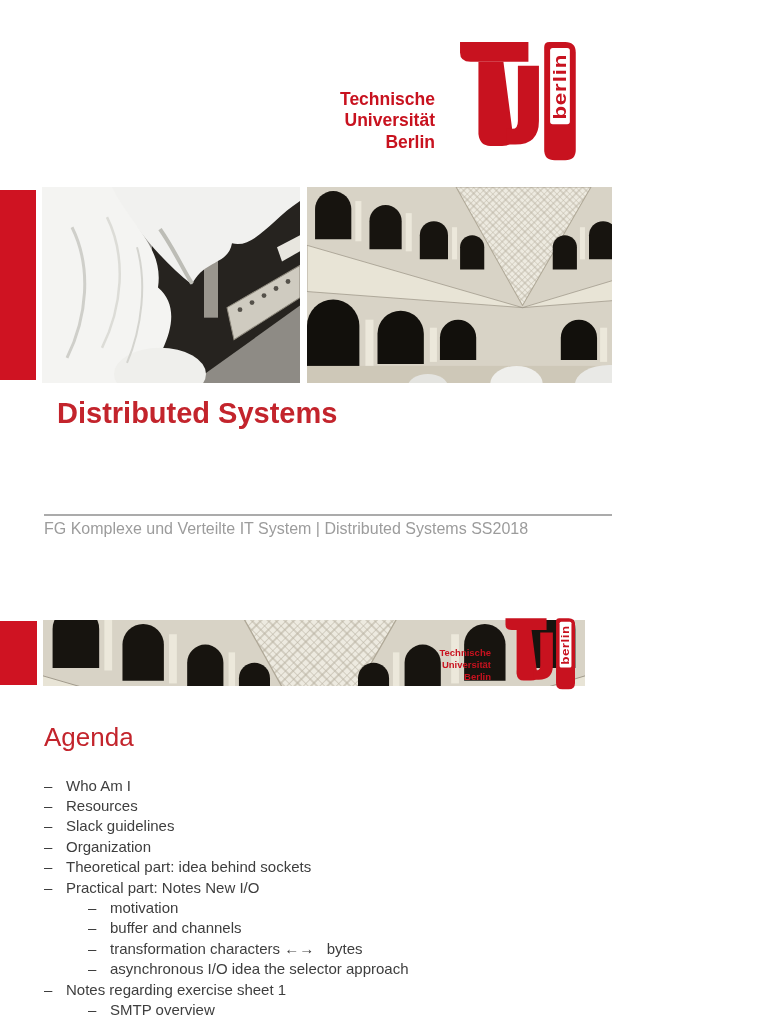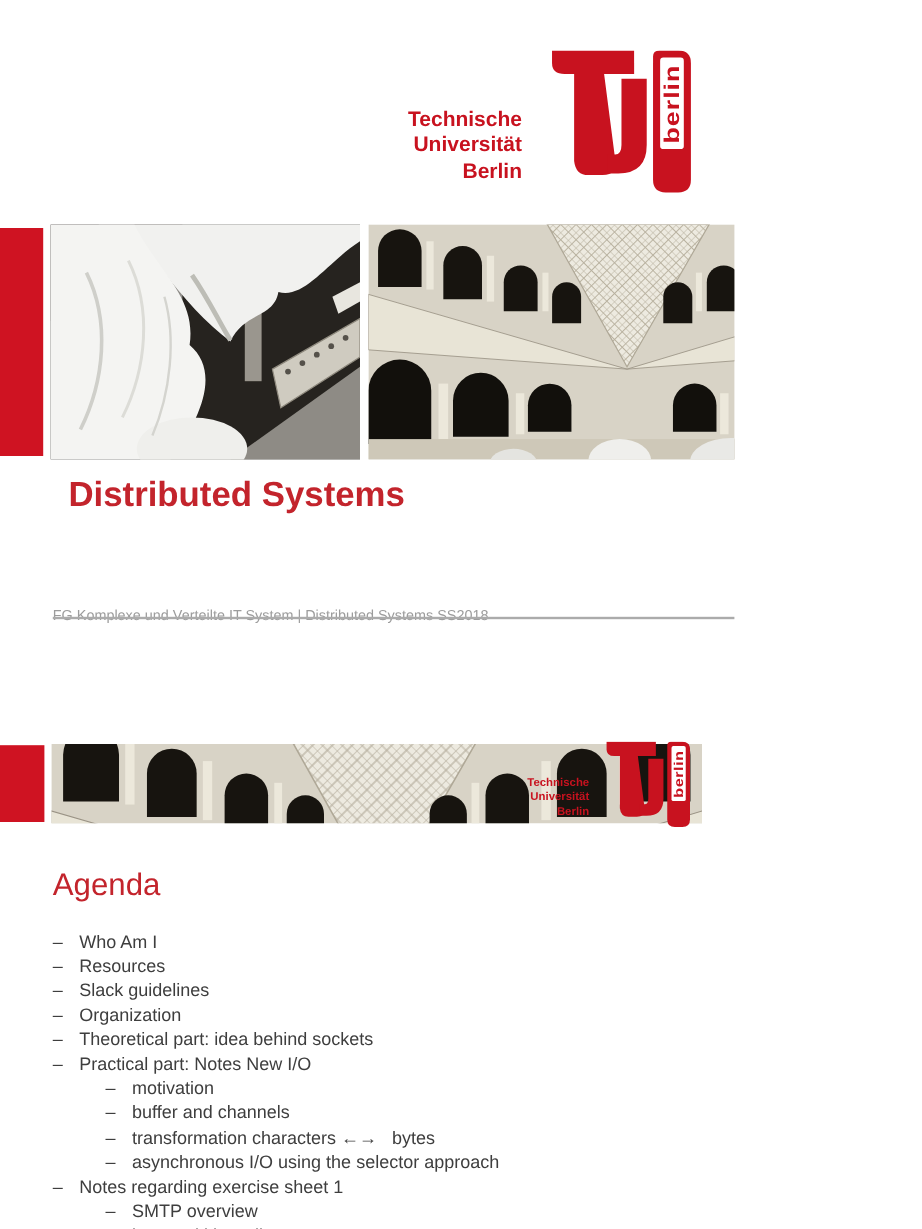--- a/index.html
+++ b/index.html
@@ -22,21 +22,21 @@
   .redbar{position:absolute;background:var(--bar-red);}
   #bar1{left:0;top:190px;width:36px;height:190px;}
   #photo1{position:absolute;left:42px;top:187px;width:258px;height:196px;}
   #photo2{position:absolute;left:307px;top:187px;width:423px;height:196px;}
   #bar2{left:0;top:621px;width:37px;height:64px;}
   #photo3{position:absolute;left:43px;top:620px;width:542px;height:66px;}
   #photo1 svg,#photo2 svg,#photo3 svg{display:block;}
   
   .title{position:absolute;left:57px;top:397px;font-size:29px;font-weight:bold;color:var(--heading-red);}
   .subtitle{position:absolute;left:44px;top:437px;font-size:26px;font-weight:normal;color:var(--heading-red);}
-  .footerline{position:absolute;left:44px;top:506px;font-size:12px;color:var(--gray-text);}
+  .footerline{position:absolute;left:44px;top:520px;font-size:16px;color:var(--gray-text);}
   .rule{position:absolute;left:44px;top:514px;width:679px;height:2px;background:#ABABAB;}
   
   .heading{position:absolute;left:44px;top:722px;font-size:26px;color:var(--heading-red);}
   ul.agenda{list-style:none;margin:0;padding:0;position:absolute;left:44px;top:775px;width:700px;}
   ul.agenda li{display:flex;align-items:center;height:20.4px;font-size:15px;color:var(--body-text);white-space:pre;}
   ul.agenda li .dash{display:inline-block;width:22px;flex:0 0 22px;}
   ul.agenda li.l2{margin-left:44px;}
 </style>
 </head>
 <body>
@@ -168,19 +168,19 @@
   <ul class="agenda">
     <li class="l1"><span class="dash">–</span><span>Who Am I</span></li>
     <li class="l1"><span class="dash">–</span><span>Resources</span></li>
     <li class="l1"><span class="dash">–</span><span>Slack guidelines</span></li>
     <li class="l1"><span class="dash">–</span><span>Organization</span></li>
     <li class="l1"><span class="dash">–</span><span>Theoretical part: idea behind sockets</span></li>
     <li class="l1"><span class="dash">–</span><span>Practical part: Notes New I/O</span></li>
     <li class="l2"><span class="dash">–</span><span>motivation</span></li>
     <li class="l2"><span class="dash">–</span><span>buffer and channels</span></li>
     <li class="l2"><span class="dash">–</span><span>transformation characters ←→   bytes</span></li>
-    <li class="l2"><span class="dash">–</span><span>asynchronous I/O using the selector approach</span></li>
+    <li class="l2"><span class="dash">–</span><span>asynchronous I/O idea the selector approach</span></li>
     <li class="l1"><span class="dash">–</span><span>Notes regarding exercise sheet 1</span></li>
     <li class="l2"><span class="dash">–</span><span>SMTP overview</span></li>
     <li class="l2"><span class="dash">–</span><span>java multithreading</span></li>
   </ul>
 
 </div>
 
 </body></html>

